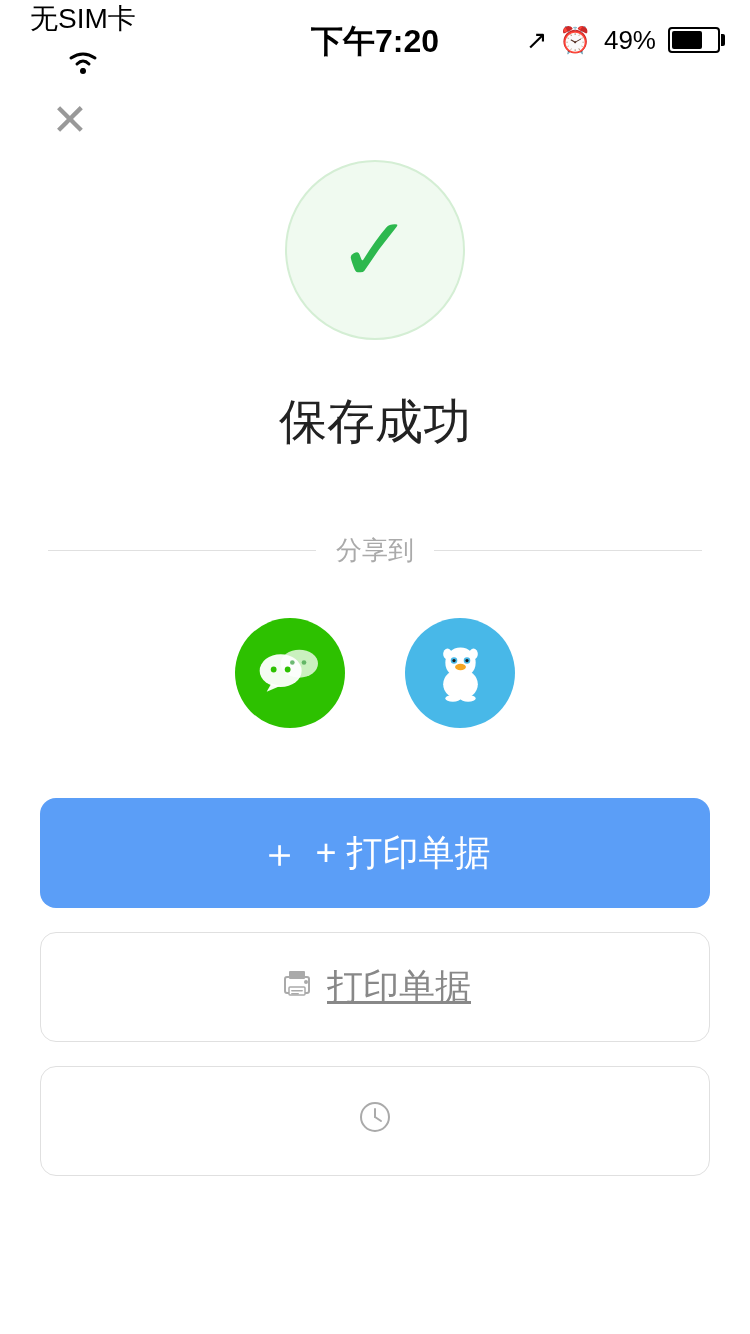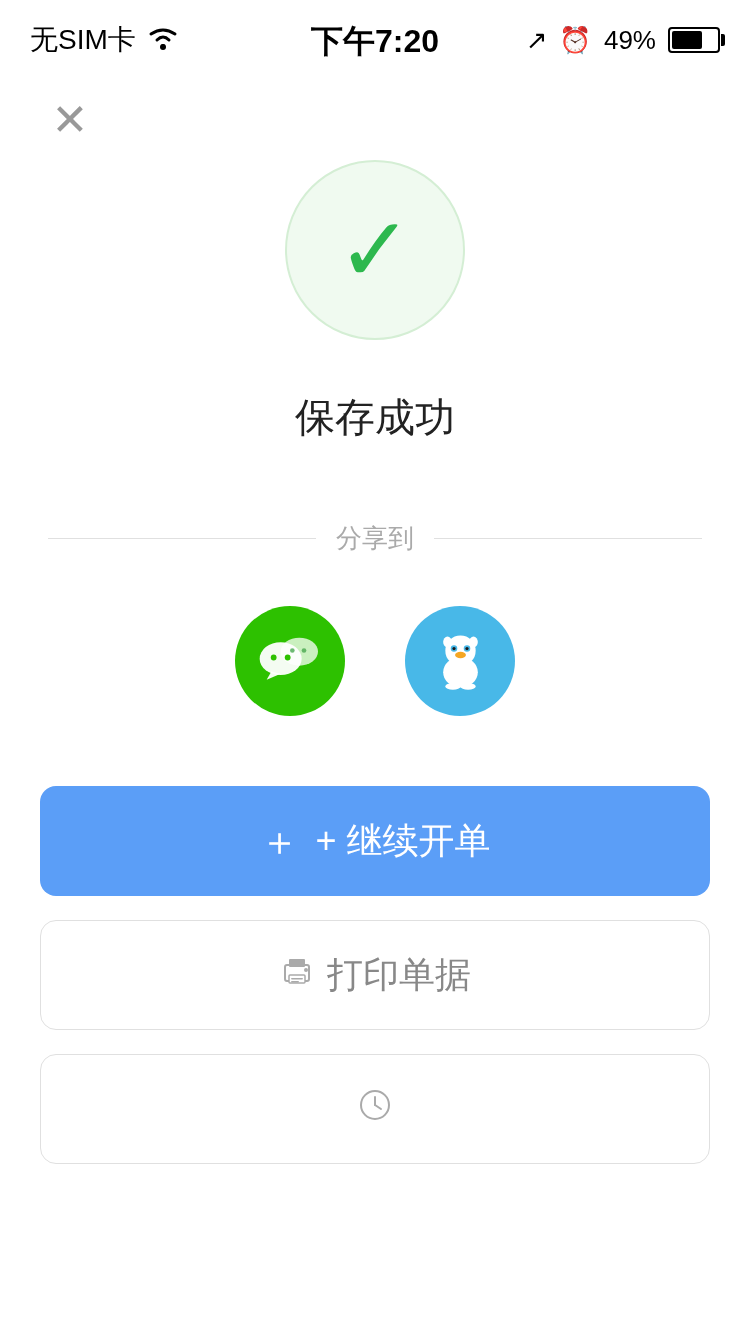--- a/index.html
+++ b/index.html
@@ -25,20 +25,21 @@
       background: #fff;
     }
 
     .status-left {
       display: flex;
       align-items: center;
       gap: 10px;
       font-size: 28px;
       color: #000;
       font-weight: 500;
+      flex-direction: column;
     }
 
     .status-center {
       font-size: 32px;
       font-weight: 600;
       color: #000;
       position: absolute;
       left: 50%;
       transform: translateX(-50%);
       top: 20px;
@@ -124,31 +125,32 @@
     }
 
     .check-mark {
       font-size: 90px;
       color: #2db84e;
       line-height: 1;
     }
 
     
     .success-title {
-      font-size: 40px;
+      font-size: 48px;
       color: #222;
       font-weight: 400;
-      margin-bottom: 76px;
+      margin-bottom: 60px;
     }
 
     
     .share-section {
       width: 100%;
       padding: 0 48px;
       margin-bottom: 50px;
+      margin-top: 19px;
     }
 
     .share-divider {
       display: flex;
       align-items: center;
       gap: 20px;
       margin-bottom: 50px;
     }
 
     .divider-line {
@@ -232,20 +234,21 @@
       background: #fff;
       border: 1px solid #e0e0e0;
       border-radius: 16px;
       display: flex;
       align-items: center;
       justify-content: center;
       gap: 12px;
       cursor: pointer;
       font-size: 36px;
       color: #888;
+      text-decoration: underline;
     }
 
     .btn-icon {
       font-size: 38px;
     }
 
     .plus-icon {
       font-size: 40px;
       font-weight: 300;
     }
@@ -335,21 +338,21 @@
           <ellipse cx="37" cy="53" rx="7" ry="3" fill="white"></ellipse>
         </svg>
       </div>
     </div>
   </div>
 
   <div class="action-buttons">
 
     <button class="btn-primary">
       <span class="plus-icon">＋</span>
-      <span>+ 继续开单</span>
+      <span>+ 打印单据</span>
     </button>
 
     <button class="btn-secondary">
       <span class="btn-icon">
         
         <svg width="36" height="36" viewBox="0 0 36 36" fill="none">
           <rect x="6" y="12" width="24" height="16" rx="2" stroke="#aaa" stroke-width="2" fill="none"></rect>
           <rect x="10" y="6" width="16" height="8" rx="1" fill="#aaa"></rect>
           <rect x="10" y="22" width="16" height="8" rx="1" fill="white" stroke="#aaa" stroke-width="1.5"></rect>
           <rect x="12" y="25" width="12" height="1.5" rx="1" fill="#aaa"></rect>

